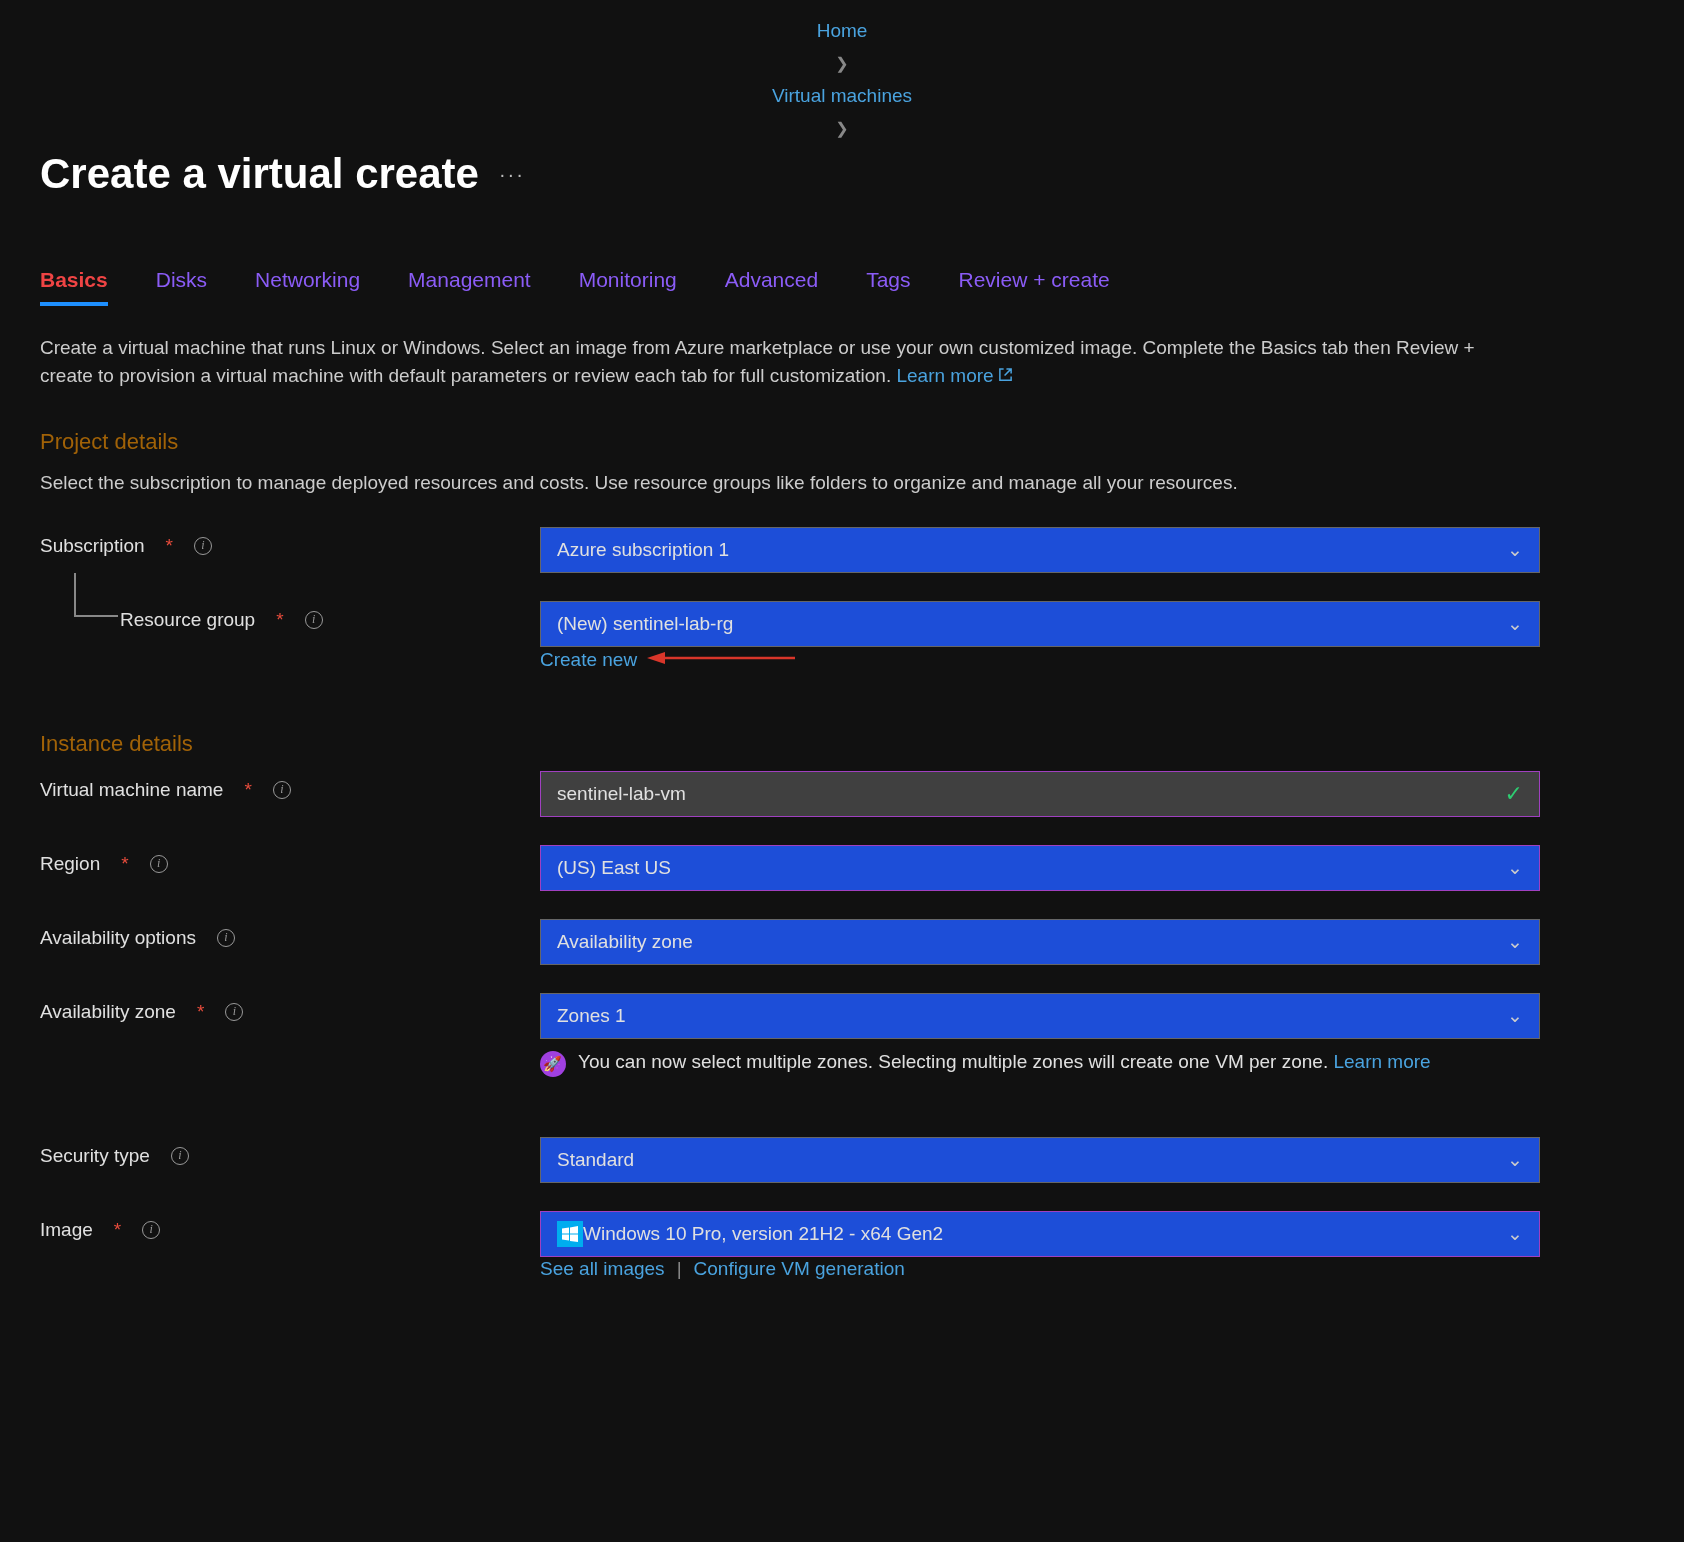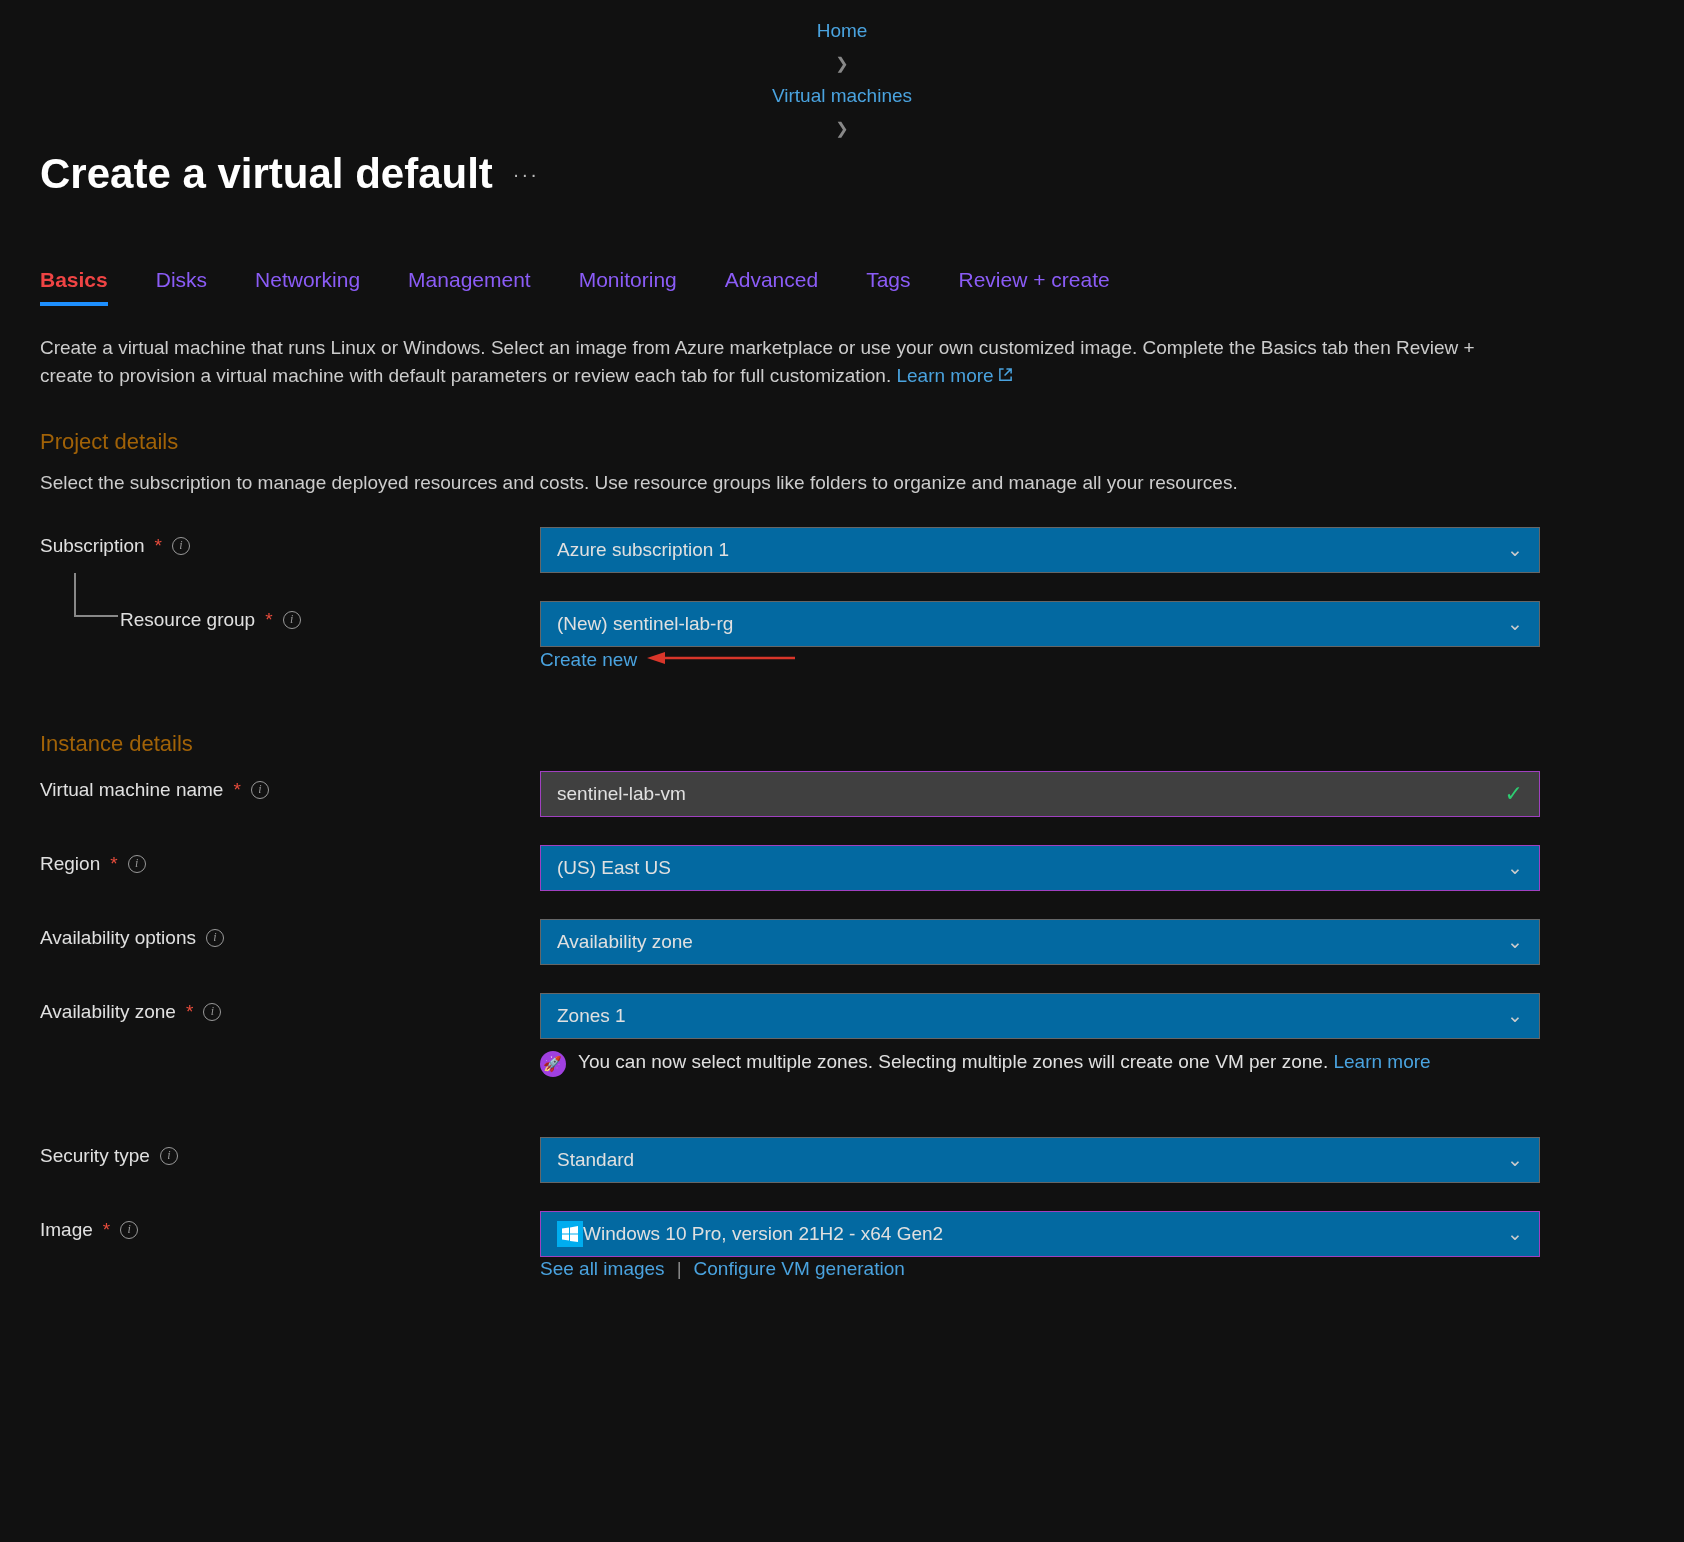--- a/index.html
+++ b/index.html
@@ -21,28 +21,28 @@
   .ellipsis { color: #bbb; font-size: 20px; letter-spacing: 2px; cursor: pointer; }
   .tabs { display: flex; gap: 48px; border-bottom: 0; margin-bottom: 28px; }
   .tab { color: #8b5cf6; padding-bottom: 10px; cursor: pointer; font-size: 21px; }
   .tab.active { color: #ef4444; font-weight: 700; border-bottom: 4px solid #1e90ff; }
   .intro { color: #ccc; line-height: 1.45; max-width: 1480px; margin-bottom: 40px; }
   .ext-icon { display:inline-block; margin-left:4px; }
   h2.section { color: #a16207; font-size: 22px; font-weight: 400; margin-bottom: 14px; }
   .section-desc { color: #ccc; line-height: 1.45; max-width: 1480px; margin-bottom: 30px; }
   .field-row { display: flex; align-items: flex-start; margin-bottom: 28px; }
   .field-row.tight { margin-bottom: 8px; }
-  .field-label-col { width: 500px; display: flex; align-items: center; gap: 10px; padding-top: 8px; }
+  .field-label-col { width: 500px; display: flex; align-items: center; gap: 21px; padding-top: 8px; }
   .field-label-col.indent { padding-left: 80px; position: relative; }
   .indent-line { position: absolute; left: 34px; top: -28px; width: 44px; height: 44px; border-left: 2px solid #888; border-bottom: 2px solid #888; }
   .req { color: #e74c3c; }
   .info-icon { width: 18px; height: 18px; border: 1.5px solid #999; border-radius: 50%; display: inline-flex; align-items: center; justify-content: center; font-size: 12px; color: #999; font-style: italic; font-family: Georgia, serif; cursor: pointer; }
   .field-input-col { flex: 1; max-width: 1000px; }
   .select-box {
-    width: 100%; height: 46px; background: #0369a1; border: 1px solid #666;
+    width: 100%; height: 46px; background: #1d4ed8; border: 1px solid #666;
     color: #e0e0e0; padding: 0 16px; display: flex; align-items: center;
     justify-content: space-between; cursor: pointer; font-size: 19px;
   }
   .select-box.purple { border-color: #a040c0; }
   .select-box .chev-down { color: #ccc; }
   .input-box {
     width: 100%; height: 46px; background: #404040; border: 1px solid #a040c0;
     color: #e0e0e0; padding: 0 16px; display: flex; align-items: center;
     justify-content: space-between; font-size: 19px;
   }
@@ -60,21 +60,21 @@
 <body>
 
 <div class="breadcrumb">
   <a>Home</a>
   <span class="chev">❯</span>
   <a>Virtual machines</a>
   <span class="chev">❯</span>
 </div>
 
 <div class="page-title-row">
-  <h1>Create a virtual default</h1>
+  <h1>Create a virtual create</h1>
   <span class="ellipsis">···</span>
 </div>
 
 <div class="tabs">
   <div class="tab active">Basics</div>
   <div class="tab">Disks</div>
   <div class="tab">Networking</div>
   <div class="tab">Management</div>
   <div class="tab">Monitoring</div>
   <div class="tab">Advanced</div>

